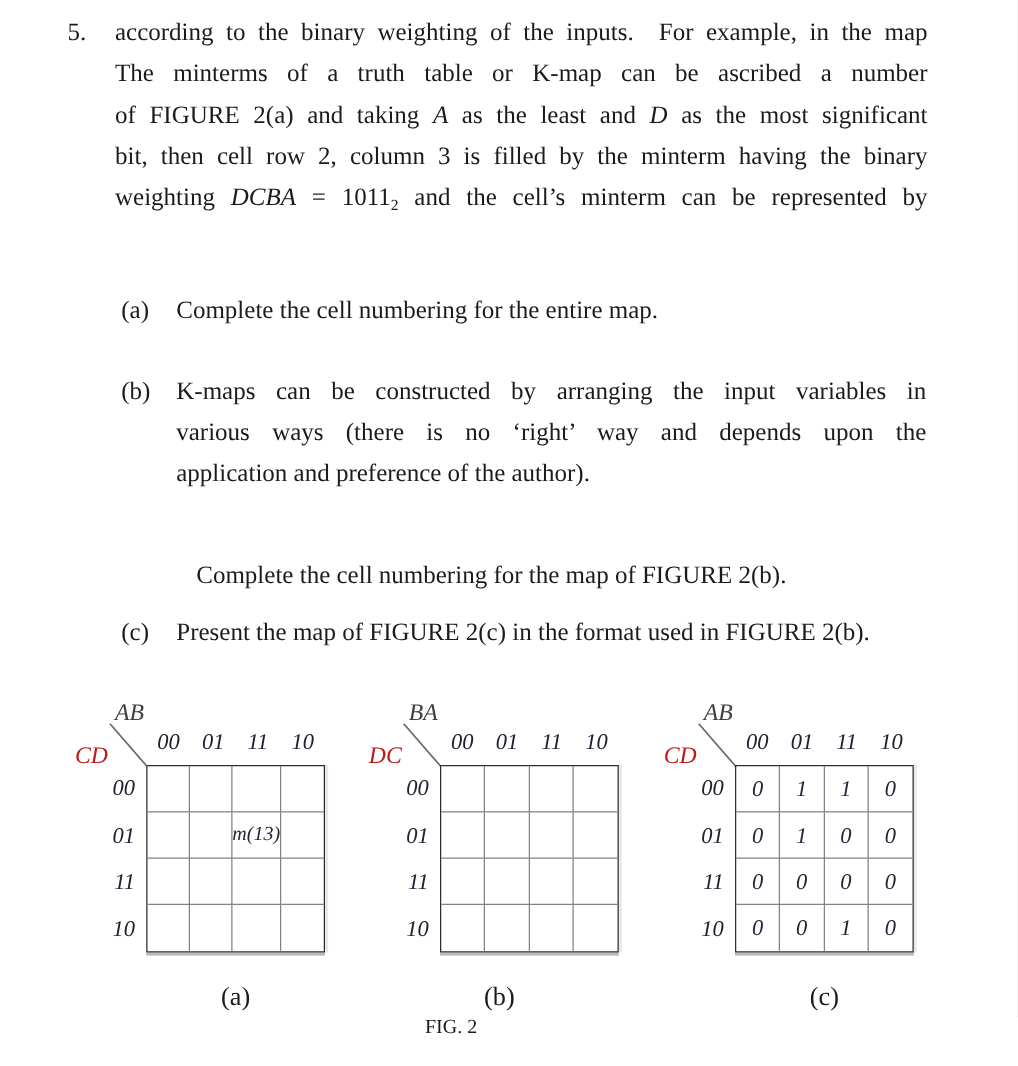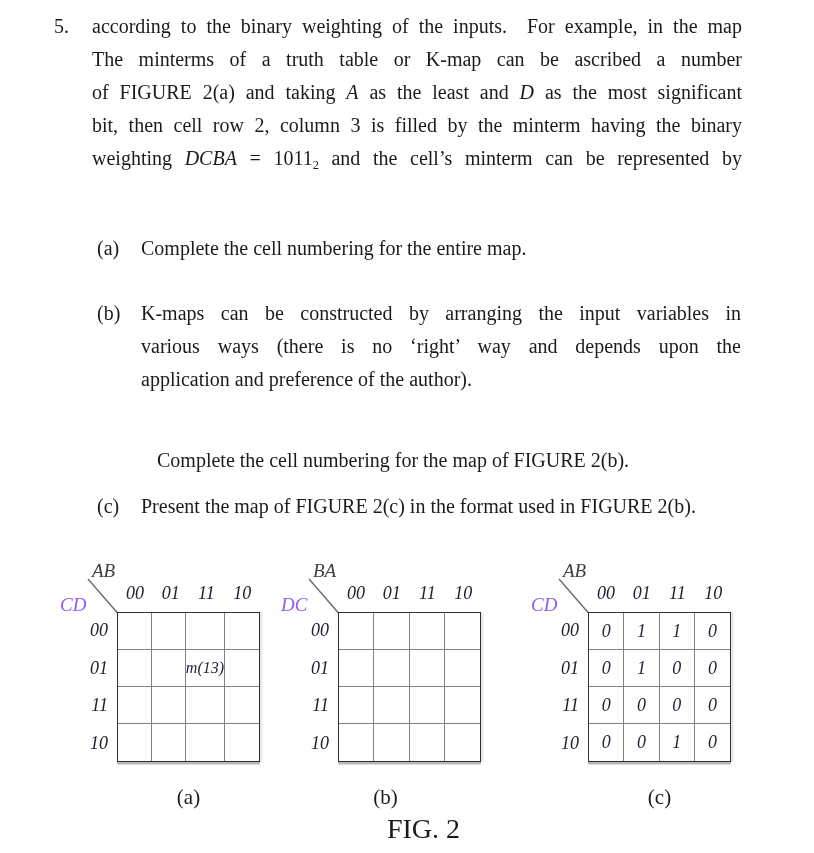--- a/index.html
+++ b/index.html
@@ -22,29 +22,29 @@
   #item-a-label{position:absolute;left:97px;top:232px;font-size:20px;line-height:33px;}
   #item-a-text{left:141px;top:232px;width:600px;}
   #item-b-label{position:absolute;left:97px;top:297px;font-size:20px;line-height:33px;}
   #item-b-text{left:141px;top:297px;width:600px;}
   #item-b2-text{left:141px;top:444px;width:600px;margin-left:16px;}
   #item-c-label{position:absolute;left:97px;top:490px;font-size:20px;line-height:33px;}
   #item-c-text{left:141px;top:490px;width:600px;}
   
   .kmap{position:absolute;top:558px;width:215px;height:260px;}
   #kmap-a{left:55px;}
-  #kmap-b{left:276px;}
+  #kmap-b{left:290px;}
   #kmap-c{left:526px;}
   .kmap-top-label{
     position:absolute;left:37px;top:2px;
     font-style:italic;font-size:19px;color:#404040;
   }
   .kmap-side-label{
     position:absolute;left:5px;top:36px;
-    font-style:italic;font-size:19px;color:#8b5cf6;
+    font-style:italic;font-size:19px;color:#b91c1c;
   }
   .kmap-diag{position:absolute;left:0;top:0;pointer-events:none;}
   .kmap-col-headers{
     position:absolute;left:62px;top:25px;width:143px;height:22px;
     display:flex;
   }
   .kmap-col-header{
     flex:1;text-align:center;
     font-style:italic;font-size:18px;color:#202032;
   }
@@ -72,21 +72,21 @@
   .kmap-cell.col-last{border-right:none;}
   .kmap-cell.row-last{border-bottom:none;}
   .kmap-cell.long{font-size:16px;}
   .kmap-caption{
     position:absolute;left:62px;top:227px;width:143px;
     text-align:center;font-size:21px;color:#1b1b1b;
   }
   #kmap-b .kmap-caption{left:38px;}
   #fig-label{
     position:absolute;left:340px;top:813px;width:120px;
-    text-align:right;font-size:28px;color:#1b1b1b;
+    text-align:left;font-size:16px;color:#1b1b1b;
   }
 </style>
 </head>
 <body>
 
 <div id="page">
 
   <div id="para5-num">5.</div>
   <div id="para5" class="textblock">
       <div class="tline j">according to the binary weighting of the inputs.&nbsp; For example, in the map</div>

